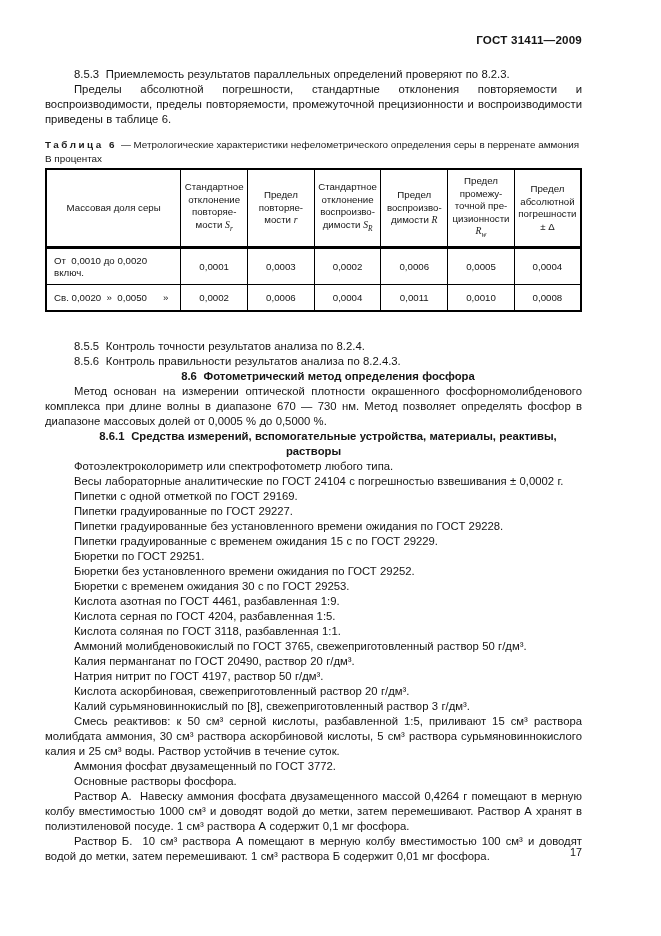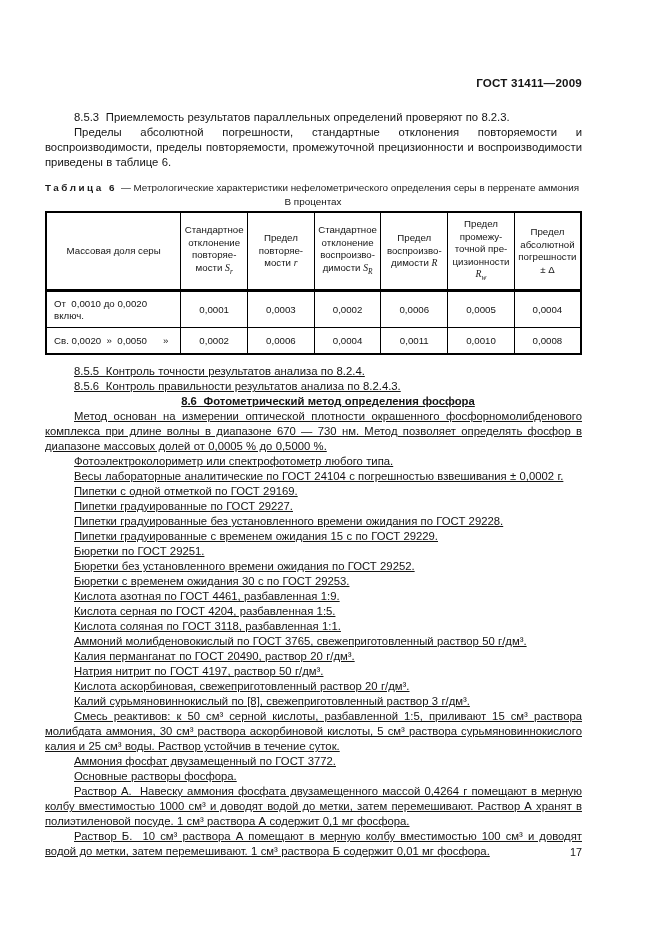--- a/index.html
+++ b/index.html
@@ -1,21 +1,21 @@
 <!DOCTYPE html>
 <html lang="ru"><head>
 <meta charset="utf-8">
 <style>
   html,body{margin:0;padding:0;background:#ffffff;}
   .page{
     position:relative;
     width:661px;height:936px;
     background:#ffffff;
     box-sizing:border-box;
-    padding:76px 79px 0 45px;
+    padding:33px 79px 0 45px;
     font-family:"Liberation Sans", sans-serif;
     color:#141414;
     overflow:hidden;
   }
   .doc-header{
     text-align:right;
     font-weight:700;
     font-size:11.6px;
     line-height:13px;
     margin:0 0 21px 0;
@@ -27,21 +27,21 @@
     line-height:15px;
     text-align:justify;
     text-indent:29px;
     word-spacing:.2px;
   }
   .para.bold{font-weight:700;text-align:center;}
   .table-block{margin-top:11px;}
   .t6-caption{font-size:9.9px;line-height:13px;color:#1a1a1a;}
   .cap-label{letter-spacing:2.5px;font-weight:bold;}
   .cap-text{margin-left:4px;}
-  .t6-unit{font-size:9.9px;line-height:12px;text-align:center;margin:2px 1px 3px 0;}
+  .t6-unit{font-size:9.9px;line-height:12px;text-align:left;margin:2px 1px 3px 0;}
   table.t6{
     width:100%;
     border-collapse:collapse;
     table-layout:fixed;
     font-size:9.7px;
     border:2px solid #000;
   }
   .t6 th,.t6 td{border:1px solid #000;}
   .t6 thead th{
     font-weight:400;
@@ -56,21 +56,21 @@
   .sym{font-style:italic;font-family:"Liberation Serif", serif;}
   .t6 th:last-child .sym{font-style:normal;font-family:"Liberation Sans", sans-serif;}
   .sym-sub{font-size:7.3px;font-style:italic;font-family:"Liberation Serif", serif;}
   .t6 td{
     padding:6px 3px;
     text-align:center;
     line-height:11.5px;
     height:13px;
   }
   .t6 td.cell-range{text-align:left;padding-left:7px;}
-  .body-block{margin-top:9px;text-decoration:underline;}
+  .body-block{margin-top:27px;}
   .page-number{
     position:absolute;
     top:846px;right:79px;
     font-size:10.8px;
   }
 </style>
 </head>
 <body>
 
 <div class="page">
@@ -146,20 +146,21 @@
           </tr>
         </tbody>
     </table>
   </div>
 
   <div id="body-paras" class="body-block">
       <p class="para">8.5.5&nbsp; Контроль точности результатов анализа по 8.2.4.</p>
       <p class="para">8.5.6&nbsp; Контроль правильности результатов анализа по 8.2.4.3.</p>
       <p class="para bold">8.6&nbsp; Фотометрический метод определения фосфора</p>
       <p class="para">Метод основан на измерении оптической плотности окрашенного фосфорномолибденового комплекса при длине волны в диапазоне 670 — 730 нм. Метод позволяет определять фосфор в диапазоне массовых долей от 0,0005 % до 0,5000 %.</p>
+      <p class="para bold">8.6.1&nbsp; Средства измерений, вспомогательные устройства, материалы, реактивы, растворы</p>
       <p class="para">Фотоэлектроколориметр или спектрофотометр любого типа.</p>
       <p class="para">Весы лабораторные аналитические по ГОСТ 24104 с погрешностью взвешивания ± 0,0002 г.</p>
       <p class="para">Пипетки с одной отметкой по ГОСТ 29169.</p>
       <p class="para">Пипетки градуированные по ГОСТ 29227.</p>
       <p class="para">Пипетки градуированные без установленного времени ожидания по ГОСТ 29228.</p>
       <p class="para">Пипетки градуированные с временем ожидания 15 с по ГОСТ 29229.</p>
       <p class="para">Бюретки по ГОСТ 29251.</p>
       <p class="para">Бюретки без установленного времени ожидания по ГОСТ 29252.</p>
       <p class="para">Бюретки с временем ожидания 30 с по ГОСТ 29253.</p>
       <p class="para">Кислота азотная по ГОСТ 4461, разбавленная 1:9.</p>

